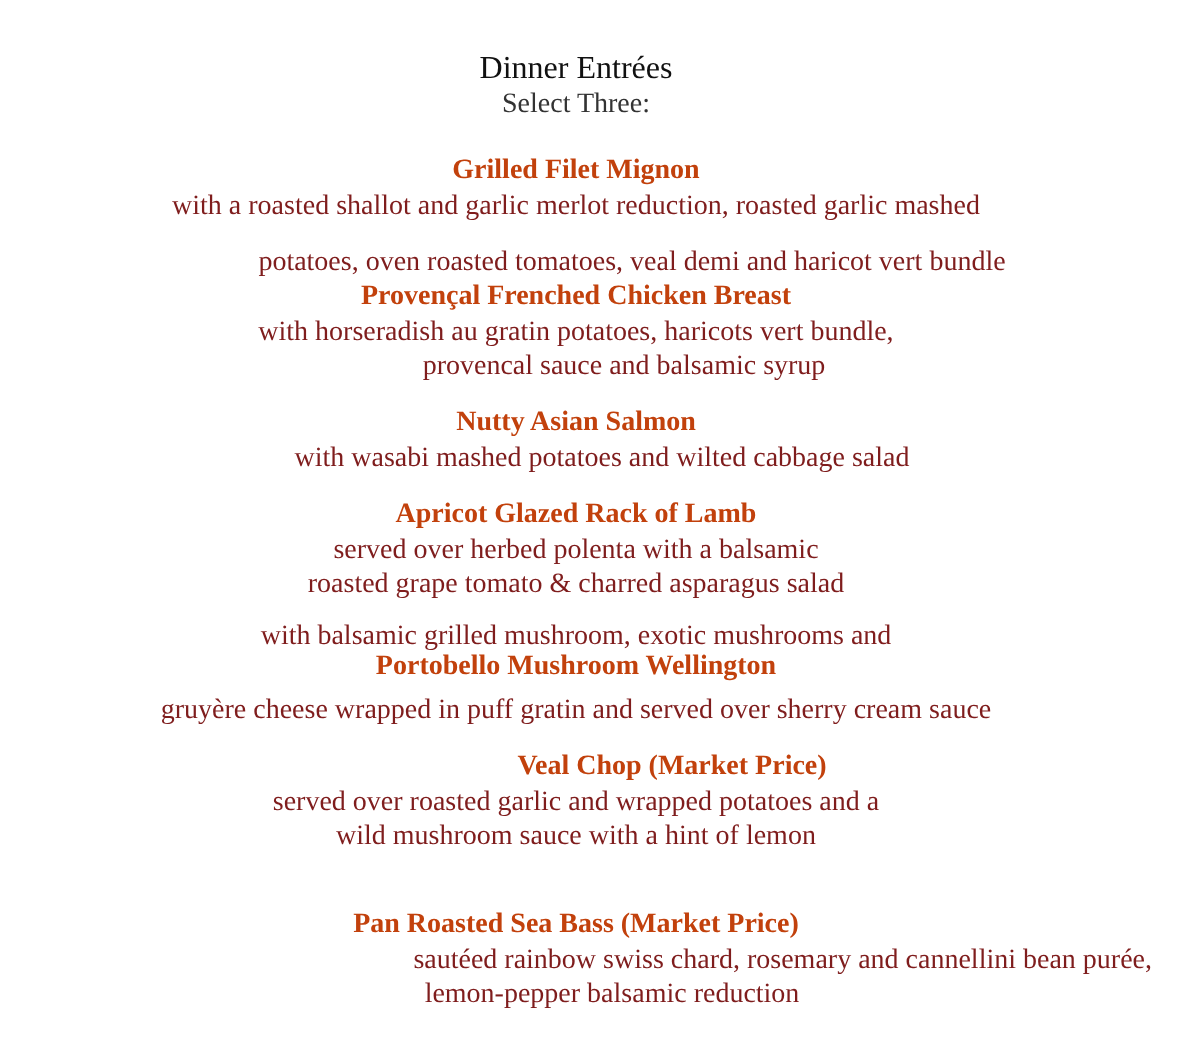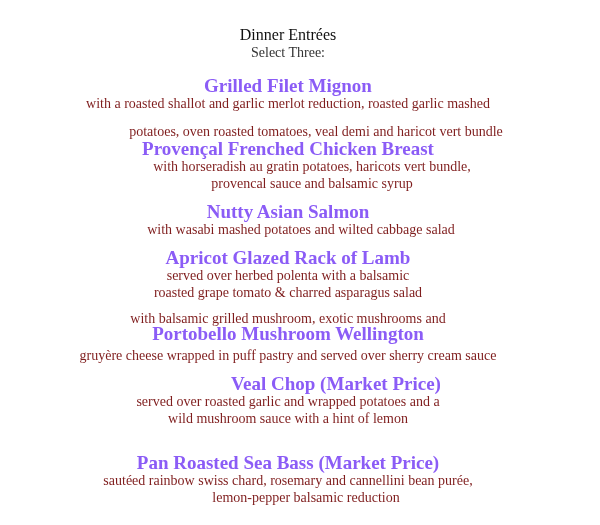--- a/index.html
+++ b/index.html
@@ -33,23 +33,23 @@
     }
     .title {
       font-size: 16px;
       color: #111111;
     }
     .subtitle {
       font-size: 14px;
       color: #333333;
     }
     .item-name {
-      font-size: 19px;
+      font-size: 14px;
       font-weight: bold;
-      color: #8b5cf6;
+      color: #c2410c;
     }
     .item-desc {
       font-size: 14px;
       color: #7f1d1d;
     }
   </style>
 </head>
 <body>
 
 <div class="menu">
@@ -58,46 +58,46 @@
   <div class="line subtitle" style="top:45px;">Select Three:</div>
 
   <div>
     <div class="line item-name" style="top:78px;">Grilled Filet Mignon</div>
     <div class="line item-desc" style="top:96px;">with a roasted shallot and garlic merlot reduction, roasted garlic mashed</div>
     <div class="line item-desc" style="top:124px;padding-left:28px;">potatoes, oven roasted tomatoes, veal demi and haricot vert bundle</div>
   </div>
 
   <div>
     <div class="line item-name" style="top:141px;">Provençal Frenched Chicken Breast</div>
-    <div class="line item-desc" style="top:159px;margin-left:24px;">with horseradish au gratin potatoes, haricots vert bundle,</div>
+    <div class="line item-desc" style="top:159px;">with horseradish au gratin potatoes, haricots vert bundle,</div>
     <div class="line item-desc" style="top:176px;padding-left:24px;">provencal sauce and balsamic syrup</div>
   </div>
 
   <div>
     <div class="line item-name" style="top:204px;">Nutty Asian Salmon</div>
     <div class="line item-desc" style="top:222px;padding-left:13px;">with wasabi mashed potatoes and wilted cabbage salad</div>
   </div>
 
   <div>
     <div class="line item-name" style="top:250px;">Apricot Glazed Rack of Lamb</div>
     <div class="line item-desc" style="top:268px;">served over herbed polenta with a balsamic</div>
     <div class="line item-desc" style="top:285px;">roasted grape tomato &amp; charred asparagus salad</div>
   </div>
 
   <div>
     <div class="line item-name" style="top:326px;">Portobello Mushroom Wellington</div>
     <div class="line item-desc" style="top:311px;text-align:center;">with balsamic grilled mushroom, exotic mushrooms and</div>
-    <div class="line item-desc" style="top:348px;">gruyère cheese wrapped in puff pastry and served over sherry cream sauce</div>
+    <div class="line item-desc" style="top:348px;">gruyère cheese wrapped in puff gratin and served over sherry cream sauce</div>
   </div>
 
   <div>
     <div class="line item-name" style="top:376px;margin-left:48px;">Veal Chop (Market Price)</div>
     <div class="line item-desc" style="top:394px;">served over roasted garlic and wrapped potatoes and a</div>
     <div class="line item-desc" style="top:411px;">wild mushroom sauce with a hint of lemon</div>
   </div>
 
   <div>
     <div class="line item-name" style="top:455px;">Pan Roasted Sea Bass (Market Price)</div>
-    <div class="line item-desc" style="top:473px;">sautéed rainbow swiss chard, rosemary and cannellini bean purée,</div>
+    <div class="line item-desc" style="top:473px;text-align:right;">sautéed rainbow swiss chard, rosemary and cannellini bean purée,</div>
     <div class="line item-desc" style="top:490px;padding-left:18px;">lemon-pepper balsamic reduction</div>
   </div>
 
 </div>
 
 </body></html>

